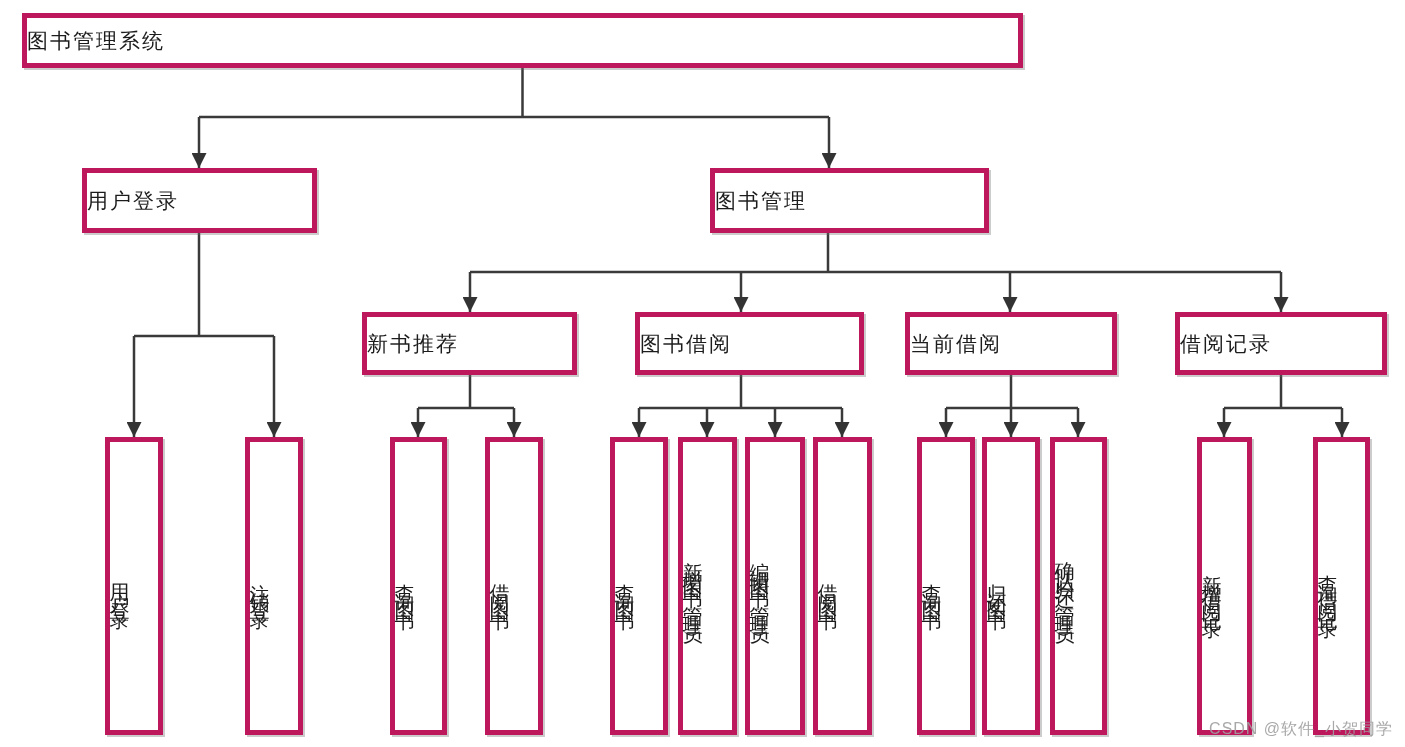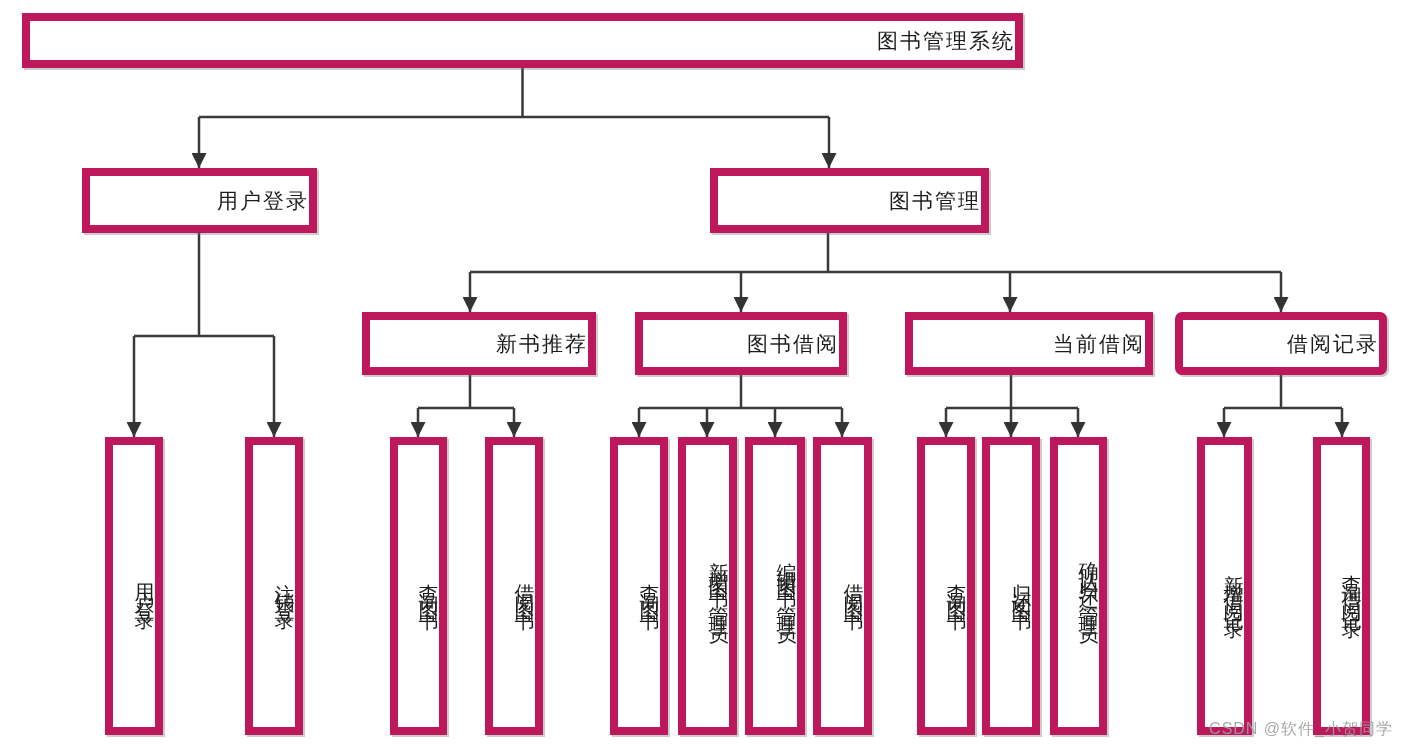--- a/index.html
+++ b/index.html
@@ -15,24 +15,24 @@
   .connectors {
     position: absolute;
     left: 0; top: 0;
     width: 1405px; height: 747px;
     pointer-events: none;
   }
   .box {
     position: absolute;
     box-sizing: border-box;
     background: #ffffff;
-    border: 8px solid #be185d;
+    border: 5px solid #be185d;
     display: flex;
     align-items: center;
-    justify-content: flex-end;
+    justify-content: flex-start;
     font-size: 21px;
     letter-spacing: 2px;
     box-shadow: 2px 2px 0 rgba(110,110,110,0.35);
     z-index: 2;
   }
   .leaf {
     font-size: 20px;
   }
   .leaf .vtext {
     writing-mode: vertical-rl;
@@ -40,24 +40,24 @@
     letter-spacing: 9px;
     line-height: 1;
     white-space: nowrap;
   }
   
   .n-root   { left: 22px;  top: 13px;  width: 1001px; height: 55px; }
   
   .n-login  { left: 82px;  top: 168px; width: 235px; height: 65px; }
   .n-mgmt   { left: 710px; top: 168px; width: 279px; height: 65px; }
   
-  .n-newbook { left: 362px;  top: 312px; width: 234px; height: 63px; }
-  .n-borrow  { left: 635px;  top: 312px; width: 212px; height: 63px; }
-  .n-current { left: 905px;  top: 312px; width: 248px; height: 63px; }
-  .n-records { left: 1175px; top: 312px; width: 212px; height: 63px; border-radius: 7px; }
+  .n-newbook { left: 362px;  top: 312px; width: 215px; height: 63px; }
+  .n-borrow  { left: 635px;  top: 312px; width: 229px; height: 63px; }
+  .n-current { left: 905px;  top: 312px; width: 212px; height: 63px; }
+  .n-records { left: 1175px; top: 312px; width: 212px; height: 63px; }
   
   .leaf { top: 437px; height: 298px; }
   .l1  { left: 105px;  width: 58px; }
   .l2  { left: 245px;  width: 58px; }
   .l3  { left: 390px;  width: 57px; }
   .l4  { left: 485px;  width: 58px; }
   .l5  { left: 610px;  width: 58px; }
   .l6  { left: 678px;  width: 59px; }
   .l7  { left: 745px;  width: 60px; }
   .l8  { left: 813px;  width: 59px; }

